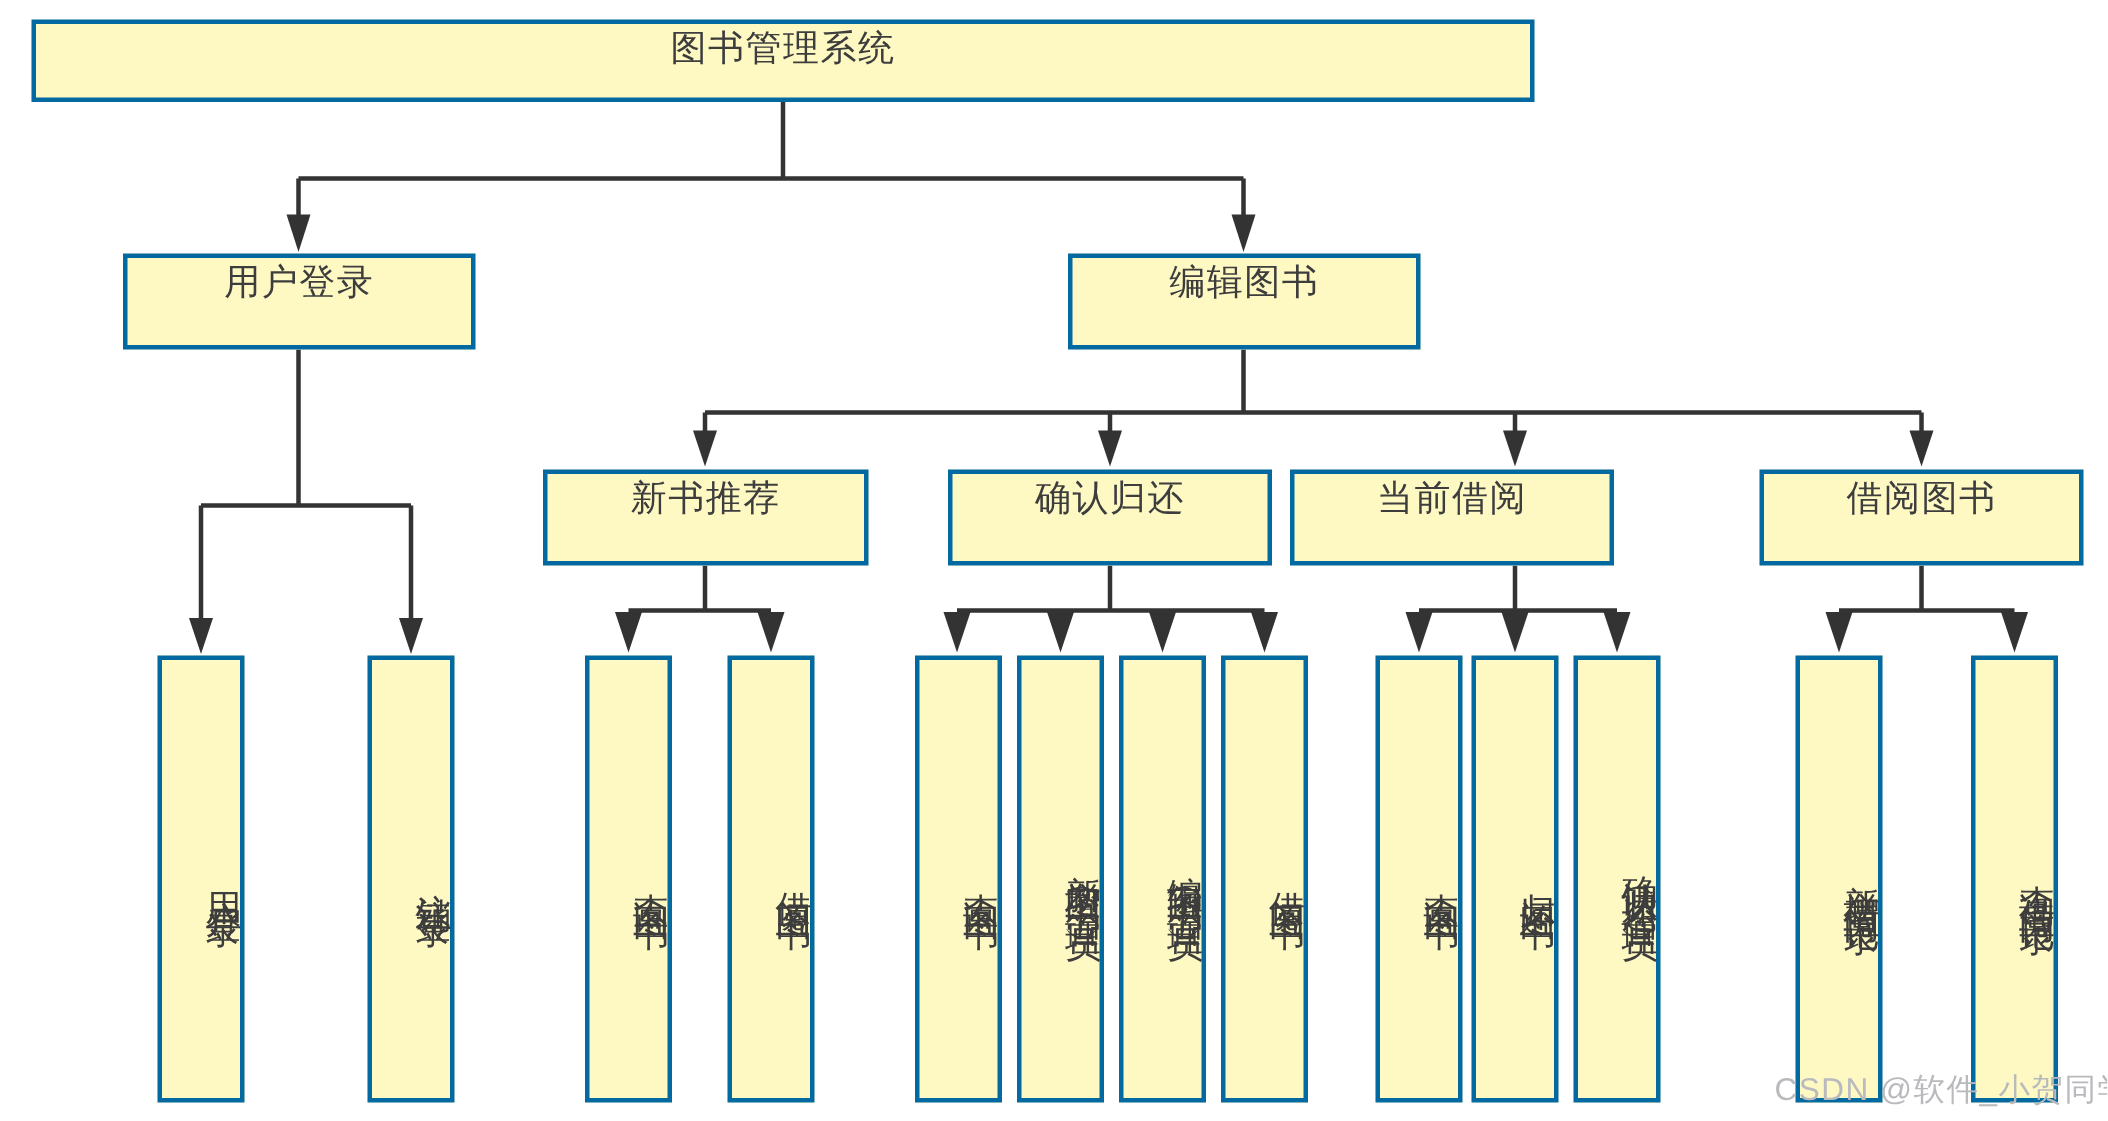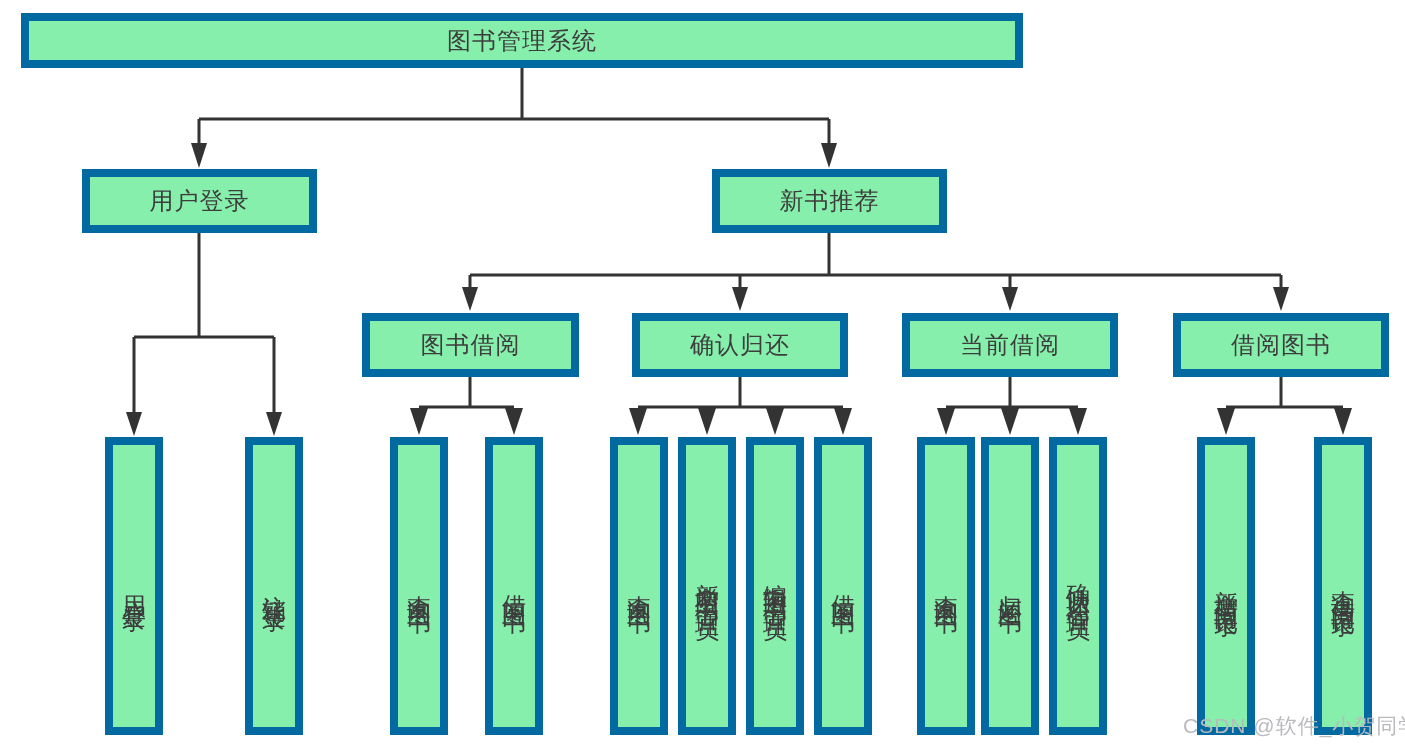--- a/index.html
+++ b/index.html
@@ -6,24 +6,23 @@
   #stage{
     position:relative;
     width:1405px;height:747px;
     background:#ffffff;
     font-family:"Liberation Sans", sans-serif;
     overflow:hidden;
   }
   .box{
     position:absolute;
     box-sizing:border-box;
-    border:8px solid #0369a1;
-    background:#86efac;
+    border:3px solid #0369a1;
+    background:#fef9c3;
     display:flex;
-    align-items:center;
     justify-content:center;
     color:#3d3d3d;
     font-size:24px;
     letter-spacing:1px;
     z-index:2;
   }
   .vbox{
     writing-mode:vertical-rl;
     text-orientation:mixed;
     letter-spacing:5px;
@@ -102,30 +101,30 @@
   </svg>
 
   <div class="box" style="left:21px;top:13px;width:1002px;height:55px;">
     <span>图书管理系统</span>
   </div>
 
   <div class="box" style="left:82px;top:169px;width:235px;height:64px;">
     <span>用户登录</span>
   </div>
   <div class="box" style="left:712px;top:169px;width:235px;height:64px;">
-    <span>新书推荐</span>
+    <span>编辑图书</span>
   </div>
 
   <div class="box" style="left:362px;top:313px;width:217px;height:64px;">
-    <span>图书借阅</span>
+    <span>新书推荐</span>
   </div>
   <div class="box" style="left:632px;top:313px;width:216px;height:64px;">
     <span>确认归还</span>
   </div>
-  <div class="box" style="left:902px;top:313px;width:216px;height:64px;">
+  <div class="box" style="left:860px;top:313px;width:216px;height:64px;">
     <span>当前借阅</span>
   </div>
   <div class="box" style="left:1173px;top:313px;width:216px;height:64px;">
     <span>借阅图书</span>
   </div>
 
   <div class="box vbox" style="left:105px;top:437px;width:58px;height:298px;">
     <span>用户登录</span>
   </div>
   <div class="box vbox" style="left:245px;top:437px;width:58px;height:298px;">

